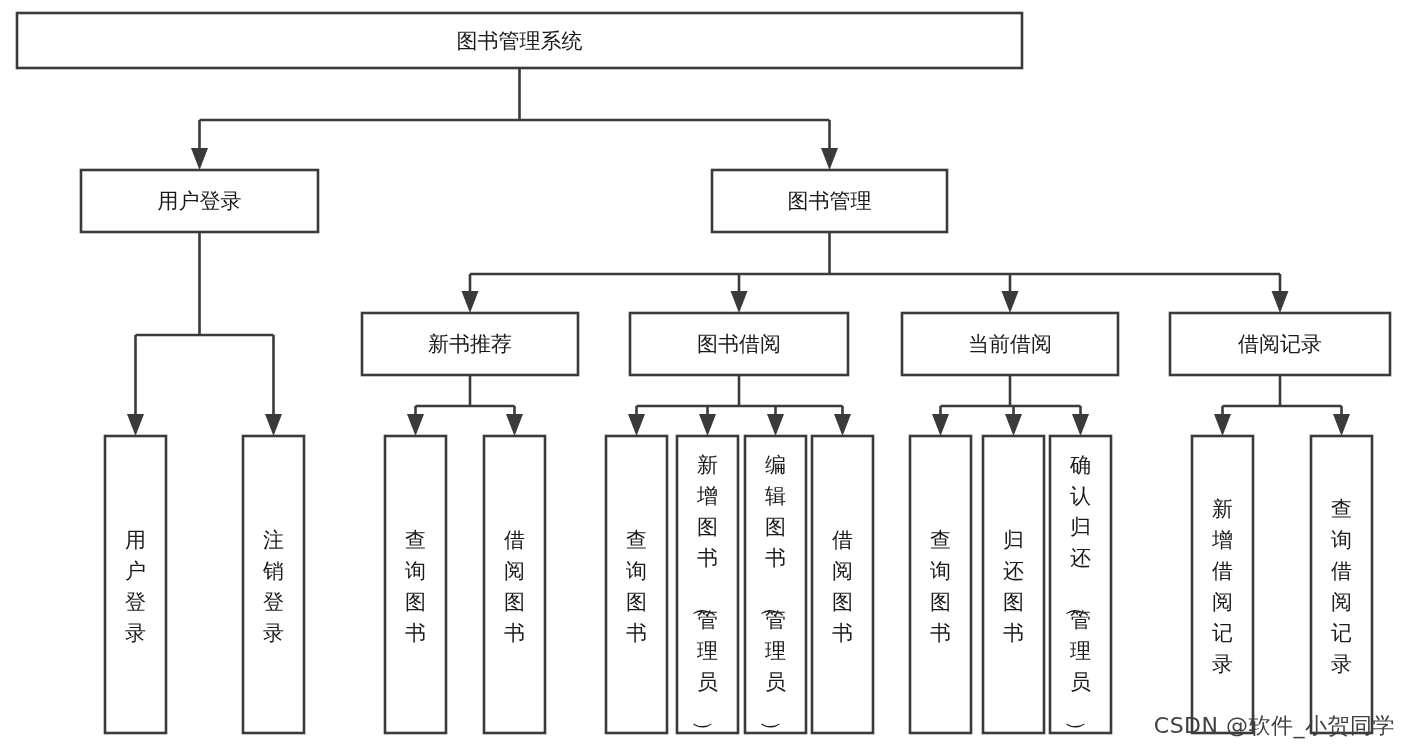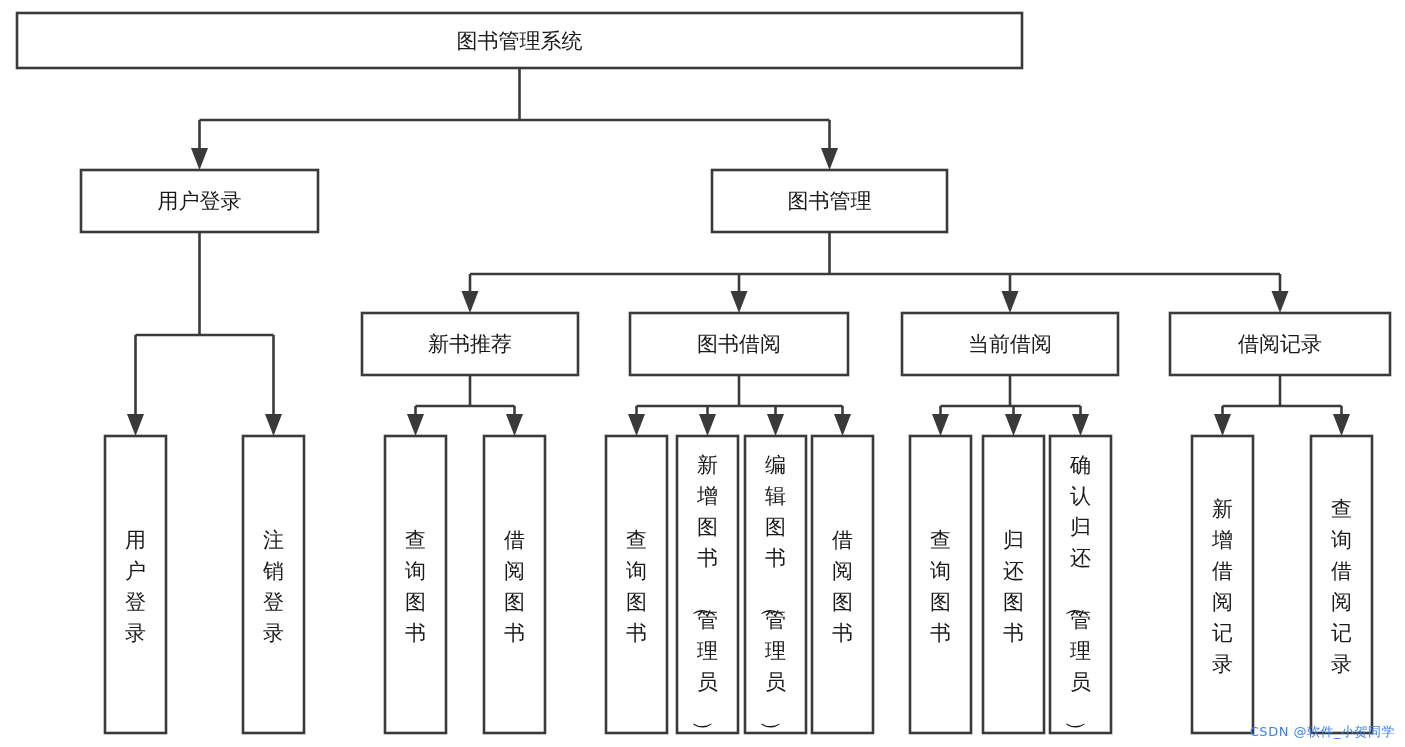--- a/index.html
+++ b/index.html
@@ -54,22 +54,22 @@
     font-family: "DejaVu Sans", "Liberation Sans", sans-serif;
     font-size: 21px;
     fill: #1a1a1a;
     text-anchor: middle;
   }
   .watermark {
     position: absolute;
     right: 10px;
     bottom: 6px;
     font-family: "DejaVu Sans", "Liberation Sans", sans-serif;
-    font-size: 13px;
-    color: #3b82f6;
+    font-size: 22px;
+    color: #404040;
     white-space: nowrap;
     letter-spacing: 0.5px;
     pointer-events: none;
   }
 </style>
 </head>
 <body>
 
 <div id="diagram-root">
   <svg class="diagram-canvas" viewBox="0 0 1405 747">

